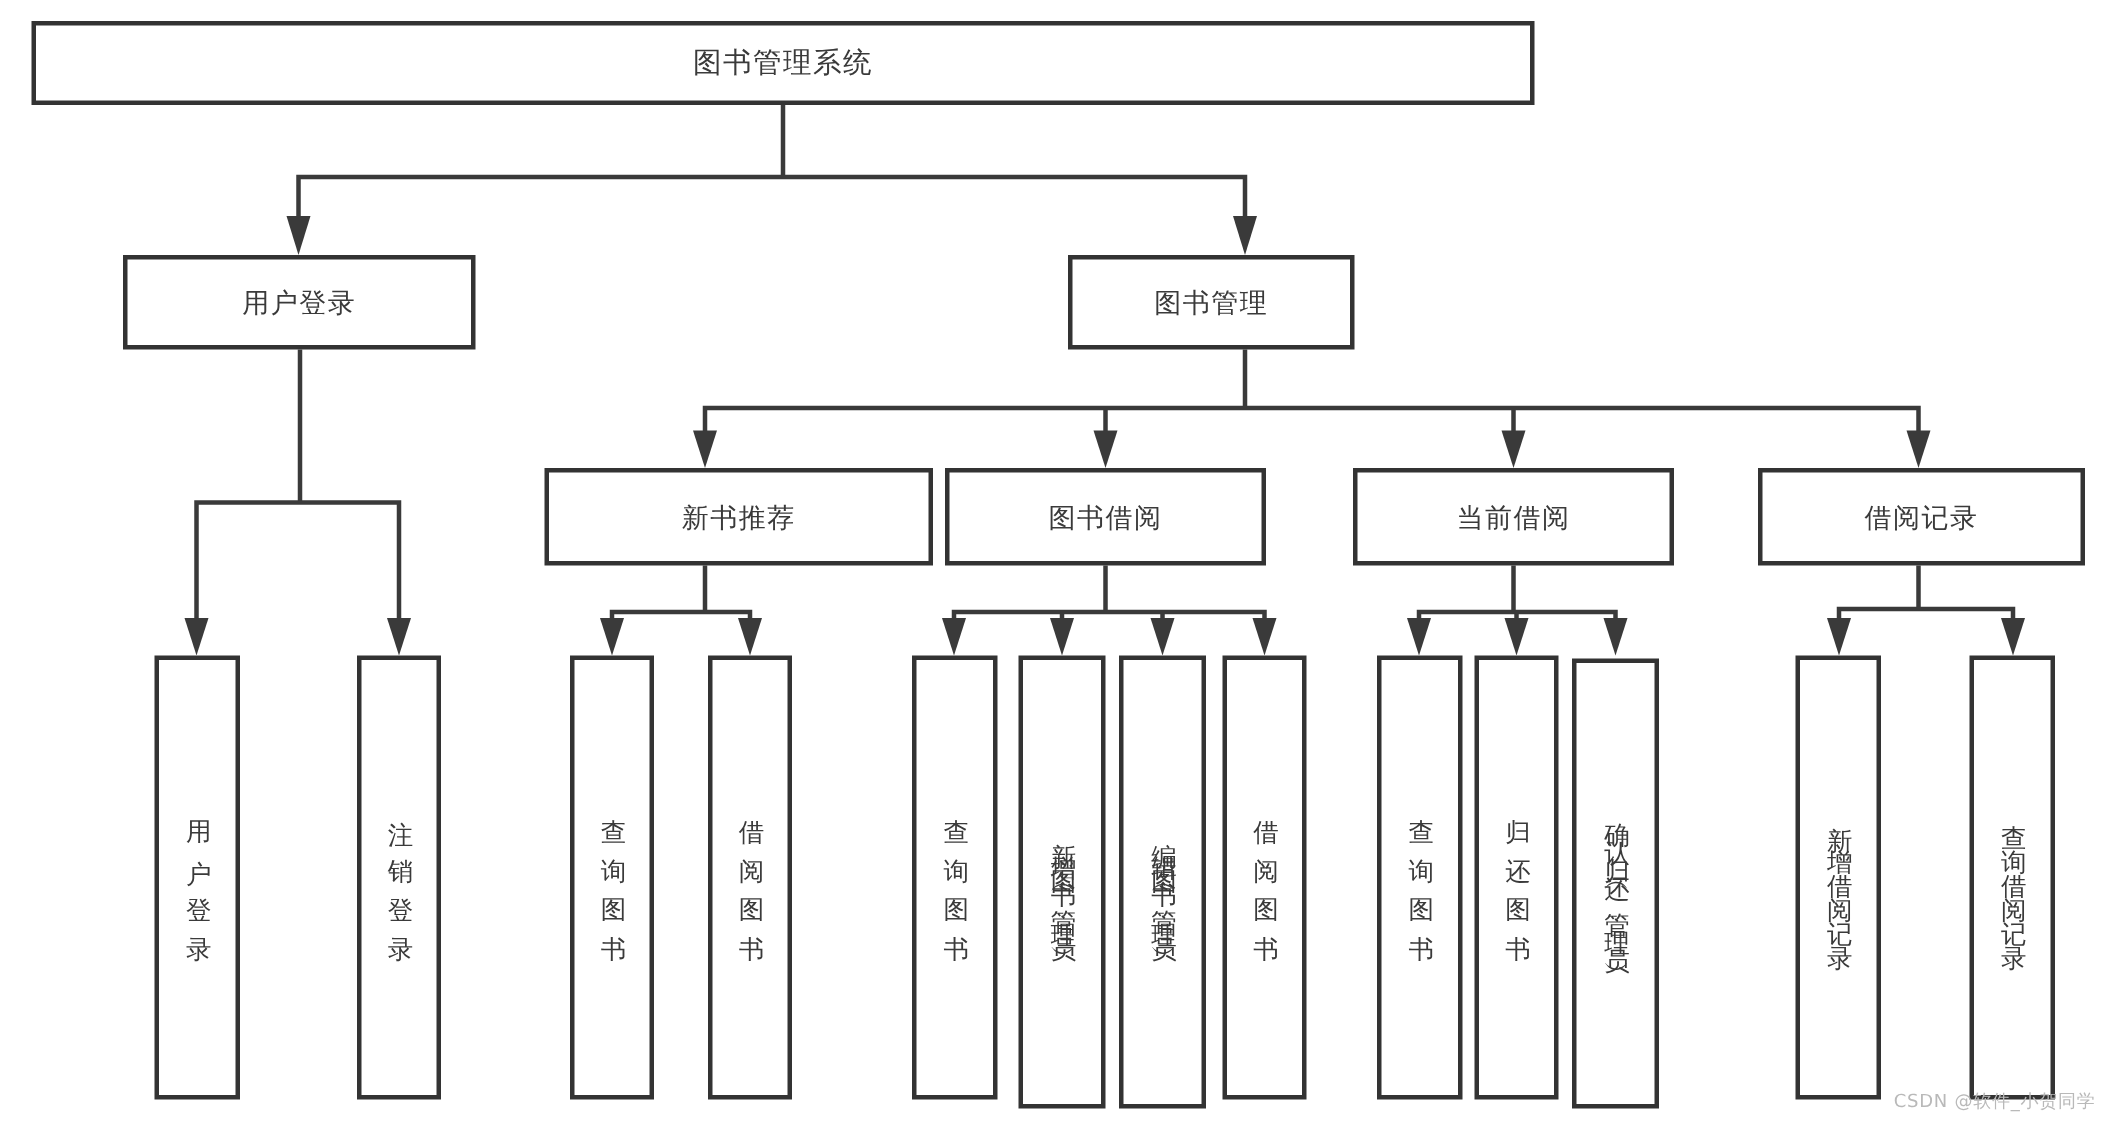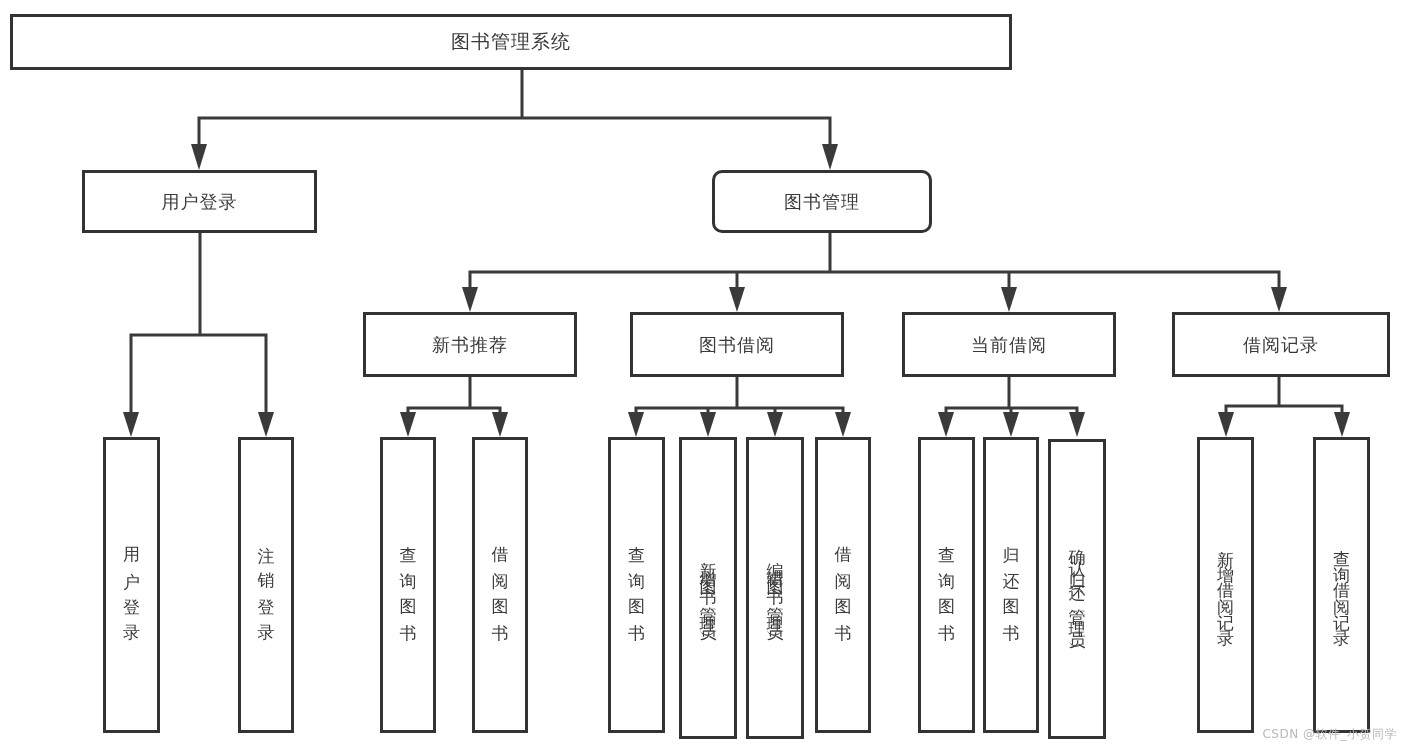--- a/index.html
+++ b/index.html
@@ -120,32 +120,32 @@
       <polygon points="1069,412 1085,412 1077,437"></polygon>
     </g>
 
     <g>
       <path d="M1279 377 V406 M1226 406 H1342 M1226 406 V414 M1342 406 V414"></path>
       <polygon points="1218,412 1234,412 1226,437"></polygon>
       <polygon points="1334,412 1350,412 1342,437"></polygon>
     </g>
   </svg>
 
-  <div class="box h root" style="left:10px; top:14px; width:1002px; height:56px;">
+  <div class="box h root" style="left:21px; top:14px; width:1002px; height:56px;">
     <span>图书管理系统</span>
   </div>
 
   <div class="box h" style="left:82px; top:170px; width:235px; height:63px;">
     <span>用户登录</span>
   </div>
-  <div class="box h" style="left:712px; top:170px; width:220px; height:63px;border-radius:10px;">
+  <div class="box h" style="left:712px; top:170px; width:191px; height:63px;">
     <span>图书管理</span>
   </div>
 
-  <div class="box h" style="left:363px; top:312px; width:214px; height:65px;">
+  <div class="box h" style="left:363px; top:312px; width:259px; height:65px;">
     <span>新书推荐</span>
   </div>
   <div class="box h" style="left:902px; top:312px; width:214px; height:65px;">
     <span>当前借阅</span>
   </div>
   <div class="box h" style="left:630px; top:312px; width:214px; height:65px;">
     <span>图书借阅</span>
   </div>
   <div class="box h" style="left:1172px; top:312px; width:218px; height:65px;">
     <span>借阅记录</span>

